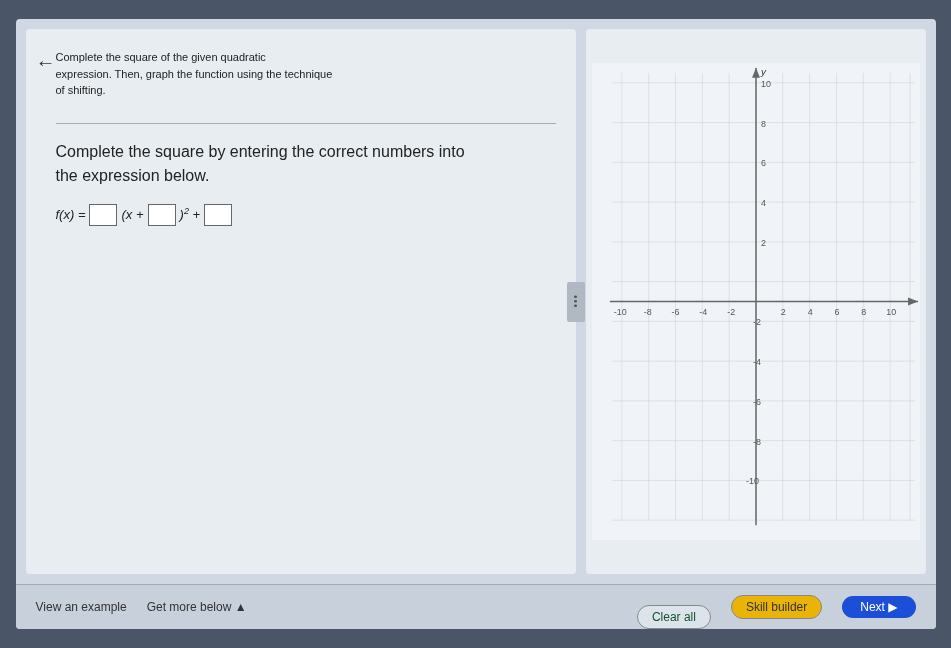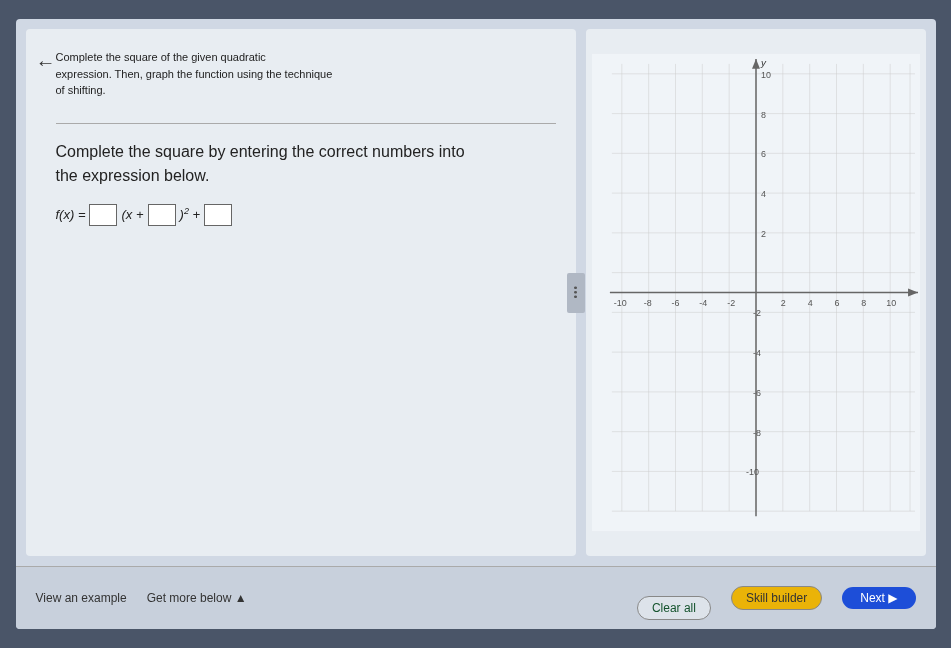--- a/index.html
+++ b/index.html
@@ -95,21 +95,21 @@
     .graph-container {
       width: 100%;
       height: 100%;
       position: relative;
     }
     svg.graph-svg {
       width: 100%;
       height: 100%;
     }
     .bottom-bar {
-      height: 63px;
+      height: 45px;
       background: #c8d0dc;
       border-top: 1px solid #aaa;
       display: flex;
       align-items: center;
       padding: 0 20px;
       gap: 20px;
       border-radius: 0 0 4px 4px;
     }
     .bottom-link {
       font-size: 12px;

